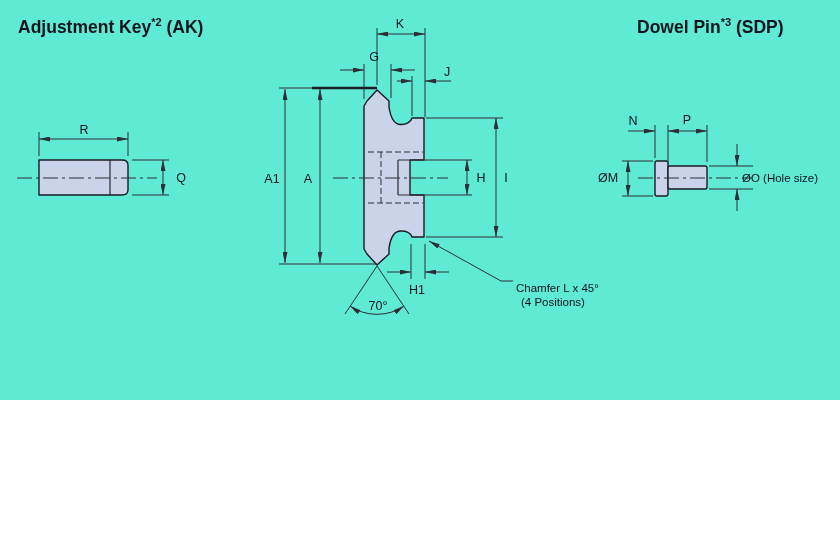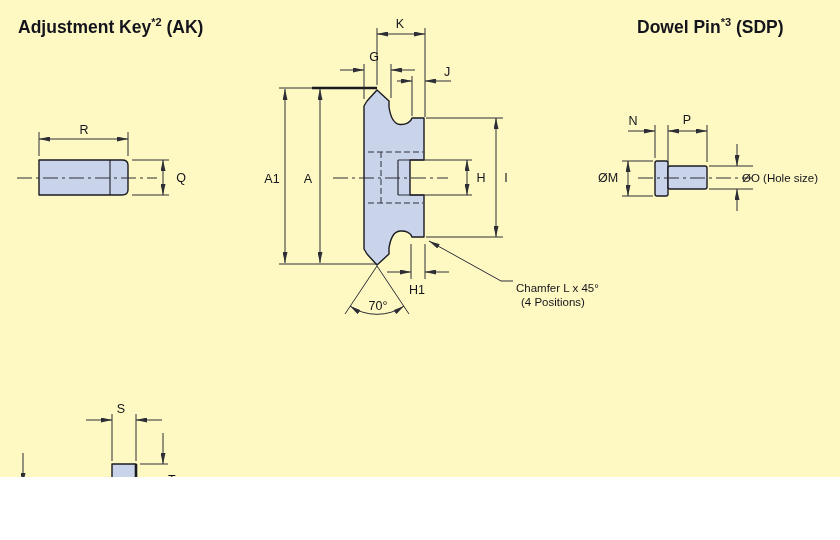--- a/index.html
+++ b/index.html
@@ -1,16 +1,16 @@
 <!DOCTYPE html>
 <html style="--part-fill: #C9D4EB; --line: #1b1b22; --dim: #2e2e36; --text: #14141c;"><head>
 <meta charset="utf-8">
 <style>
   html,body{margin:0;padding:0;background:#fff;}
-  .page{width:840px;height:477px;position:relative;background:#fef9c3;overflow:hidden;}
+  .page{width:840px;height:400px;position:relative;background:#5eead4;overflow:hidden;}
   svg{display:block;}
   .outline{fill:var(--part-fill);stroke:var(--line);stroke-width:1.4;stroke-linejoin:round;}
   .iline{stroke:var(--line);stroke-width:1.1;fill:none;}
   .dim{stroke:var(--dim);stroke-width:1;fill:none;}
   .ext{stroke:var(--dim);stroke-width:1;fill:none;}
   .thick{stroke:var(--line);stroke-width:2.6;fill:none;}
   .cl{stroke:var(--dim);stroke-width:1;fill:none;stroke-dasharray:15 4 3 4;}
   .hid{stroke:var(--dim);stroke-width:1;fill:none;stroke-dasharray:6 3;}
   text{fill:var(--text);font-family:"Liberation Sans",sans-serif;}
   .lbl{font-size:12.5px;}

